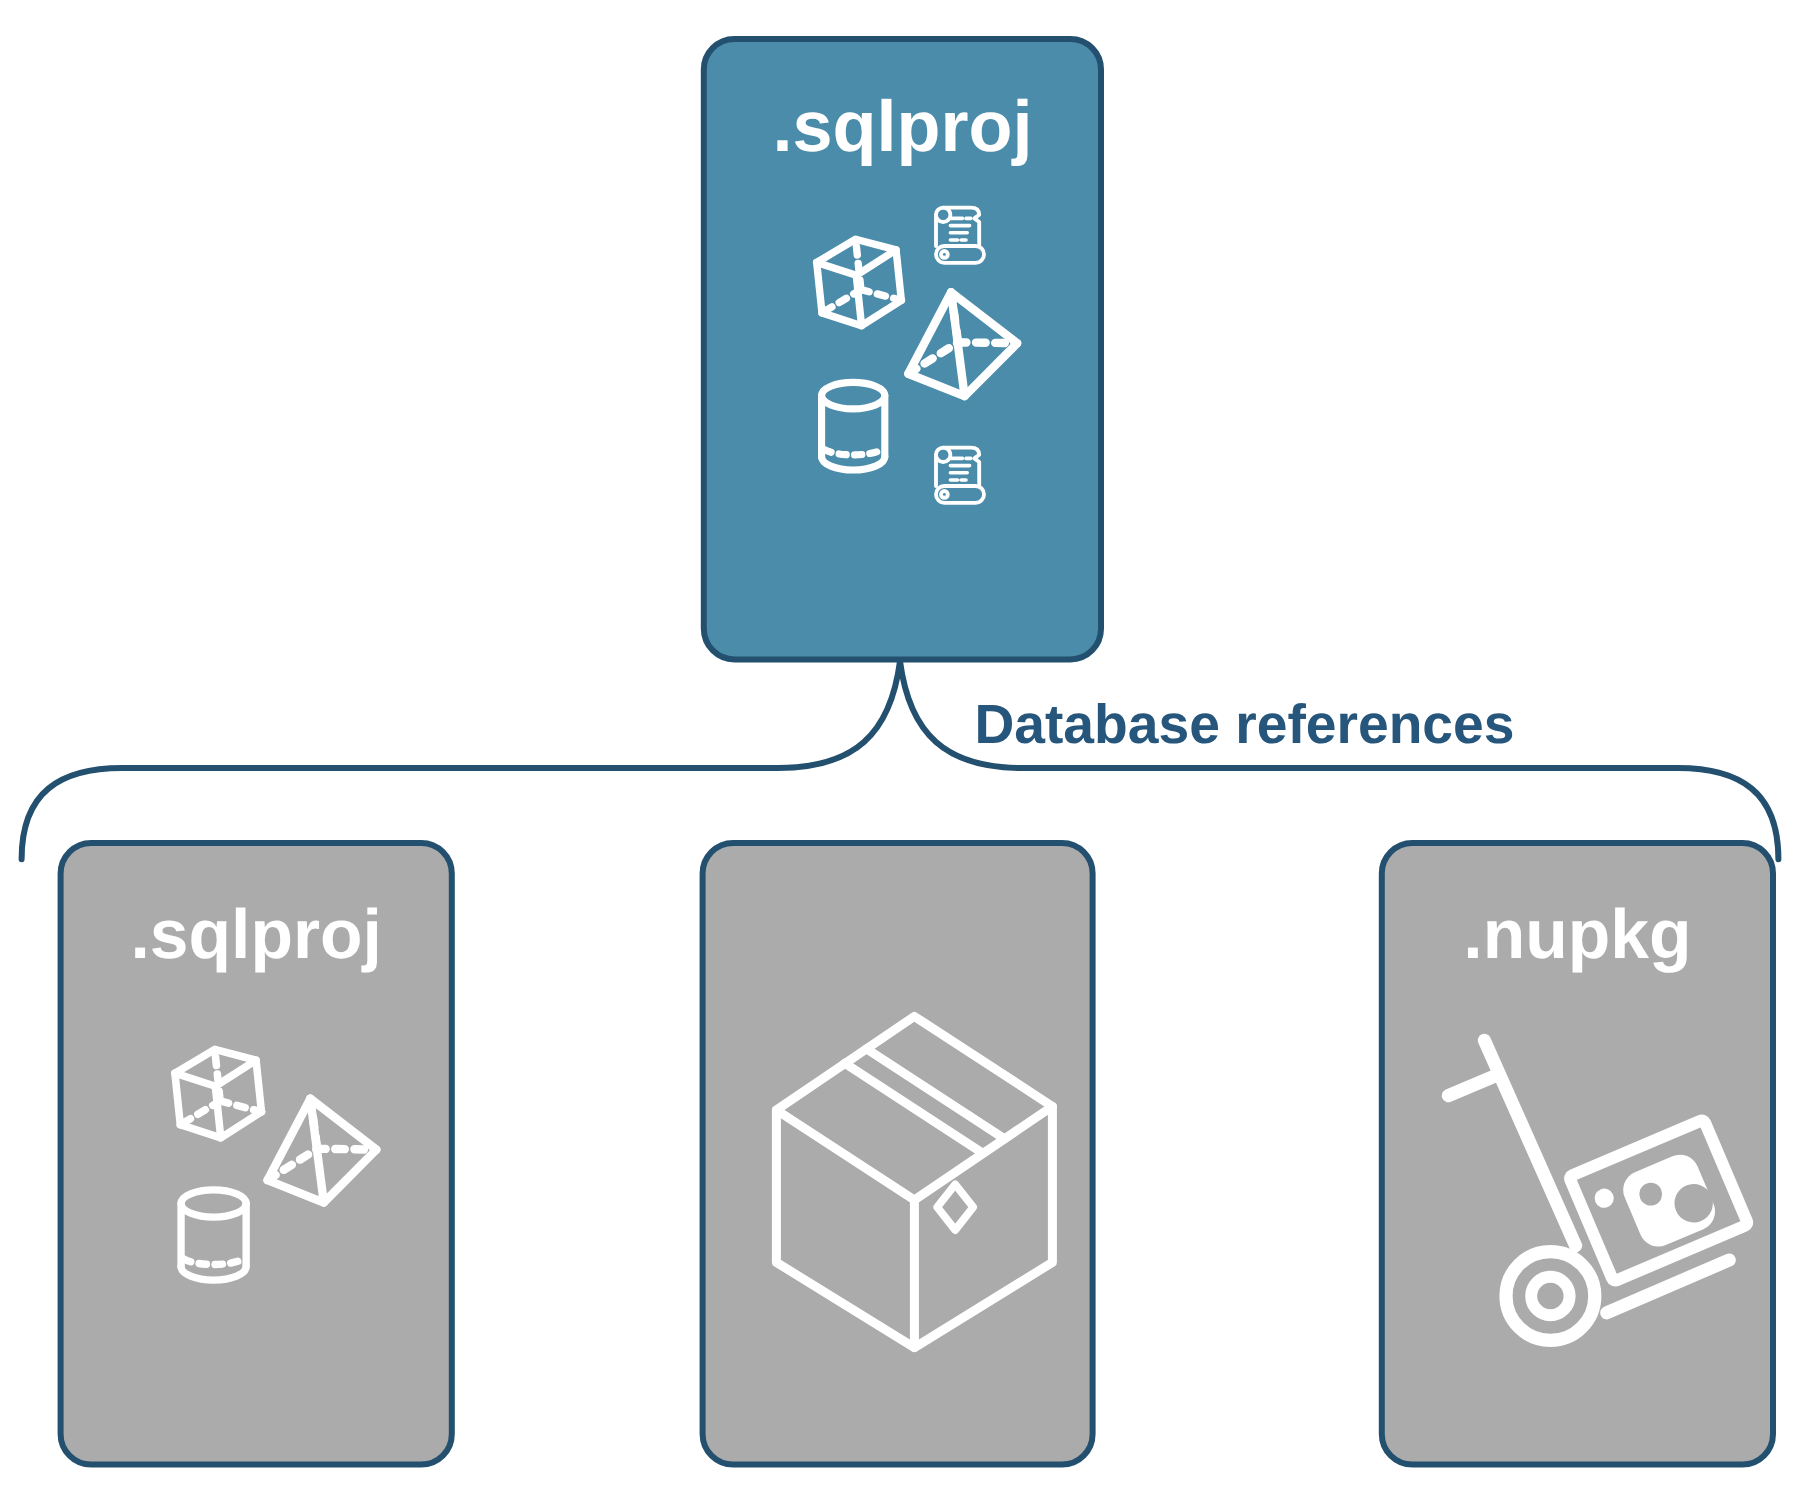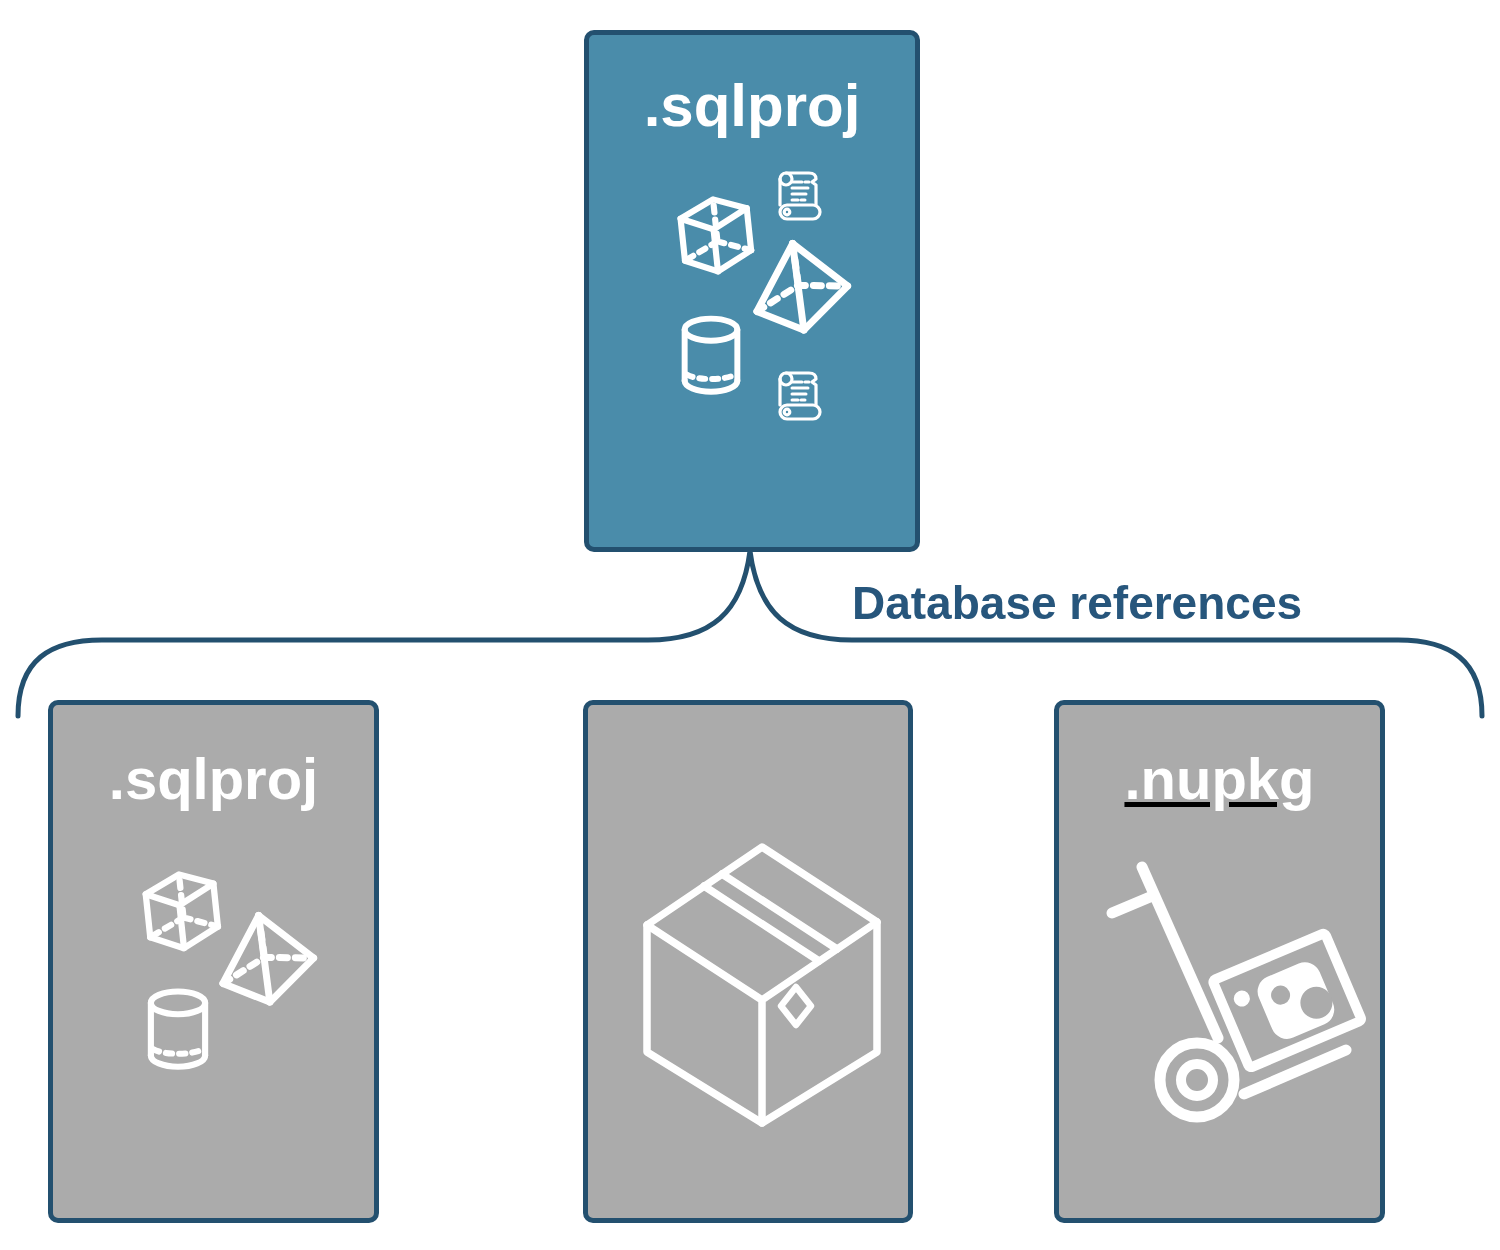--- a/index.html
+++ b/index.html
@@ -3,35 +3,35 @@
 <meta charset="utf-8">
 <style>
   html,body{margin:0;padding:0;background:#ffffff;}
   .canvas{
     position:relative;width:1500px;height:1250px;background:#ffffff;overflow:hidden;
     font-family:"Liberation Sans", sans-serif;
   }
   .brace-layer{position:absolute;left:0;top:0;width:1500px;height:1250px;pointer-events:none;}
   .brace{fill:none;stroke:var(--c-outline,#23506f);stroke-width:5;stroke-linecap:round;}
   .node{
-    position:absolute;border:5px solid var(--c-outline,#23506f);border-radius:10px;
+    position:absolute;border:5px solid var(--c-outline,#23506f);border-radius:28px;
     box-sizing:border-box;
   }
   .node.root{background:var(--c-rootFill,#4a8caa);}
   .node.child{background:var(--c-childFill,#ababab);}
   .box-title{
     text-align:center;color:var(--c-labelText,#ffffff);font-weight:bold;
     letter-spacing:0px;
   }
   .root .box-title{margin-top:36px;font-size:60px;}
   .child .box-title{margin-top:40px;font-size:58px;}
   .icon{position:absolute;color:var(--c-iconStroke,#ffffff);display:block;}
   .connector-label{
     position:absolute;left:812px;top:576px;font-size:46px;font-weight:bold;
-    color:var(--c-connectorText,#27567c);white-space:nowrap;margin-left:40px;
+    color:var(--c-connectorText,#27567c);white-space:nowrap;
   }
 </style>
 </head>
 <body>
 
 <div class="canvas">
 
   <svg class="brace-layer" viewBox="0 0 1500 1250" aria-hidden="true">
     <path class="brace" d="M18 716 C18 660 50 640 102 640 L648 640 C712 640 742 612 750 551 C758 612 788 640 852 640 L1398 640 C1450 640 1482 660 1482 716"></path>
   </svg>
@@ -125,21 +125,21 @@
     <svg class="icon" style="left:54px;top:135px;width:240px;height:290px;" viewBox="0 0 240 290">
       <g fill="none" stroke="currentColor" stroke-width="7.5" stroke-linecap="round" stroke-linejoin="round">
         <path d="M120 7 L5 85 L5 212 L120 283 L235 212 L235 82 Z"></path>
         <path d="M5 85 L120 160 L235 82 M120 160 V283"></path>
         <path d="M80 34 L195 109 M62 46 L177 121"></path>
         <path stroke-width="6.5" d="M154 147 L169 166 L154 185 L139 166 Z"></path>
       </g>
     </svg>
   </div>
 
-  <div class="node child" style="left:1054px;top:700px;width:331px;height:523px;text-decoration:underline;">
+  <div class="node child" style="left:1149px;top:700px;width:331px;height:523px;">
     <div class="box-title">.nupkg</div>
 
     <svg class="icon" style="left:33px;top:140px;width:300px;height:300px;" viewBox="0 0 300 300">
       <g fill="none" stroke="currentColor" stroke-width="11" stroke-linecap="round" stroke-linejoin="round">
         <path d="M50 22 L126 193"></path>
         <path d="M58 52 L20 68"></path>
         <circle cx="105" cy="235" r="37"></circle>
         <circle cx="105" cy="235" r="16" stroke-width="10"></circle>
         <path d="M152 249 L254 205"></path>
         <g transform="rotate(-23 195 155)">

